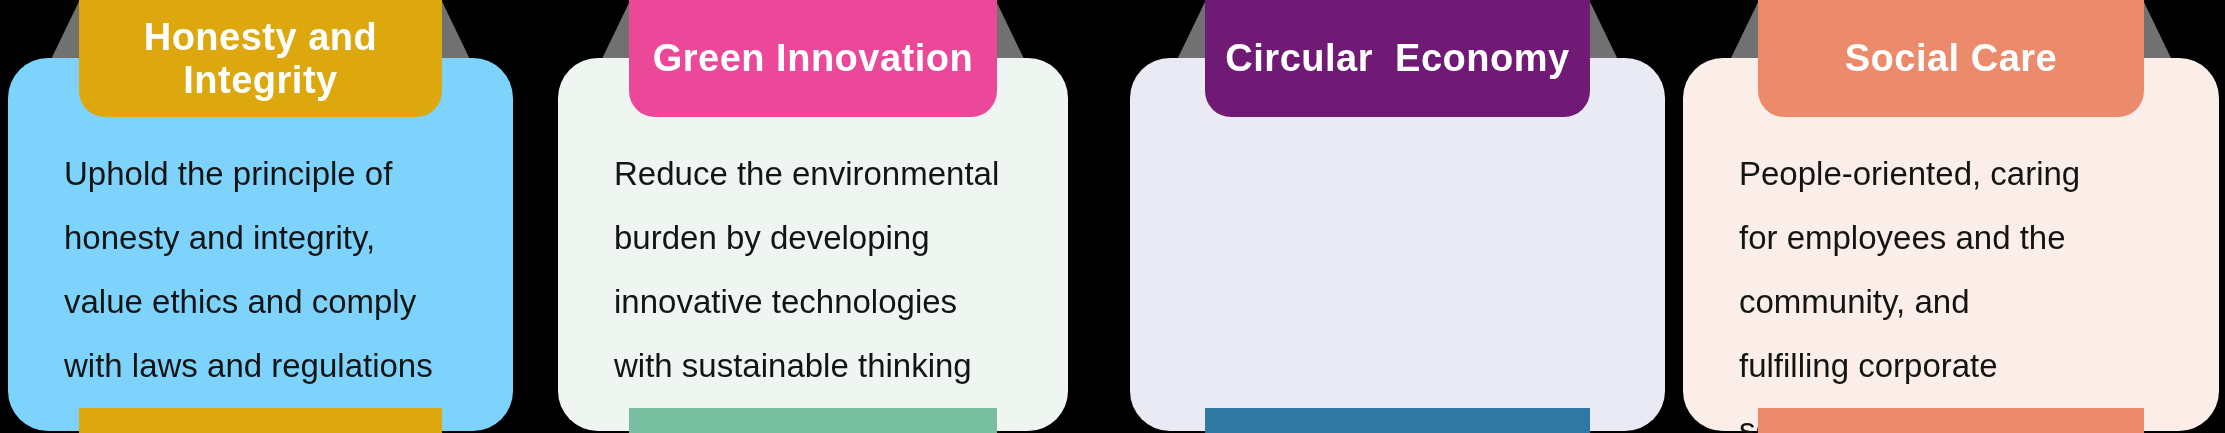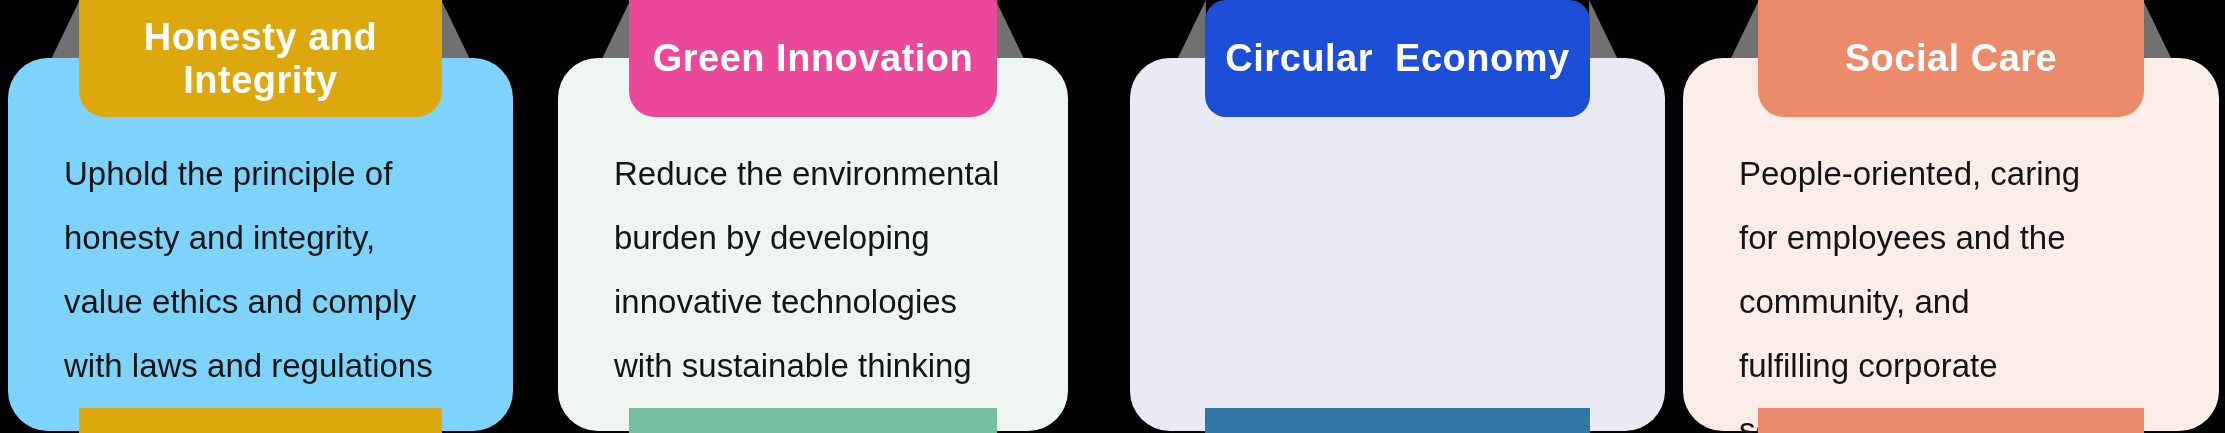--- a/index.html
+++ b/index.html
@@ -81,21 +81,21 @@
     <div class="desc">Reduce the environmental
 burden by developing
 innovative technologies
 with sustainable thinking</div>
     <div class="footer-bar" style="background-color: rgb(120, 191, 162);"></div>
   </div>
 
   <div class="card card-2" style="background-color: rgb(233, 234, 243);">
     <div class="fold fold-left" style="background-color: rgb(113, 113, 113);"></div>
     <div class="fold fold-right" style="background-color: rgb(113, 113, 113);"></div>
-    <div class="banner" style="background-color: #1d4ed8; border-radius: 21px;">
+    <div class="banner" style="background-color: #701a75;">
       <span class="title">Circular  Economy</span>
     </div>
     <div class="footer-bar" style="background-color: rgb(47, 120, 164);"></div>
   </div>
 
   <div class="card card-3" style="background-color: rgb(251, 238, 233);">
     <div class="fold fold-left" style="background-color: rgb(113, 113, 113);"></div>
     <div class="fold fold-right" style="background-color: rgb(113, 113, 113);"></div>
     <div class="banner" style="background-color: rgb(236, 138, 108);">
       <span class="title">Social Care</span>

